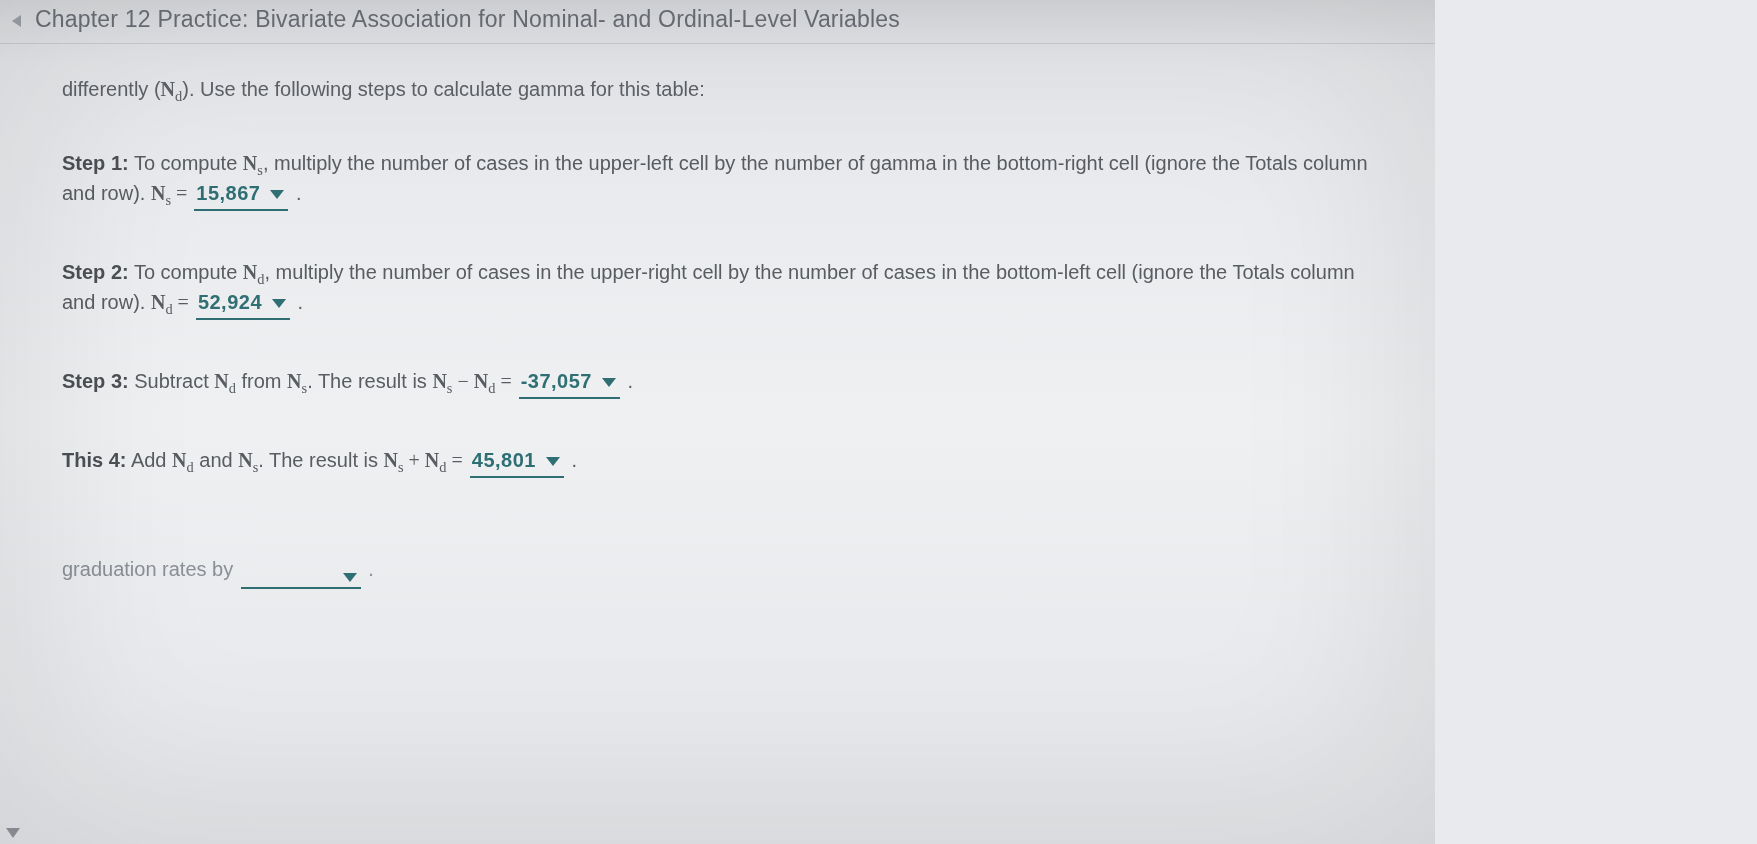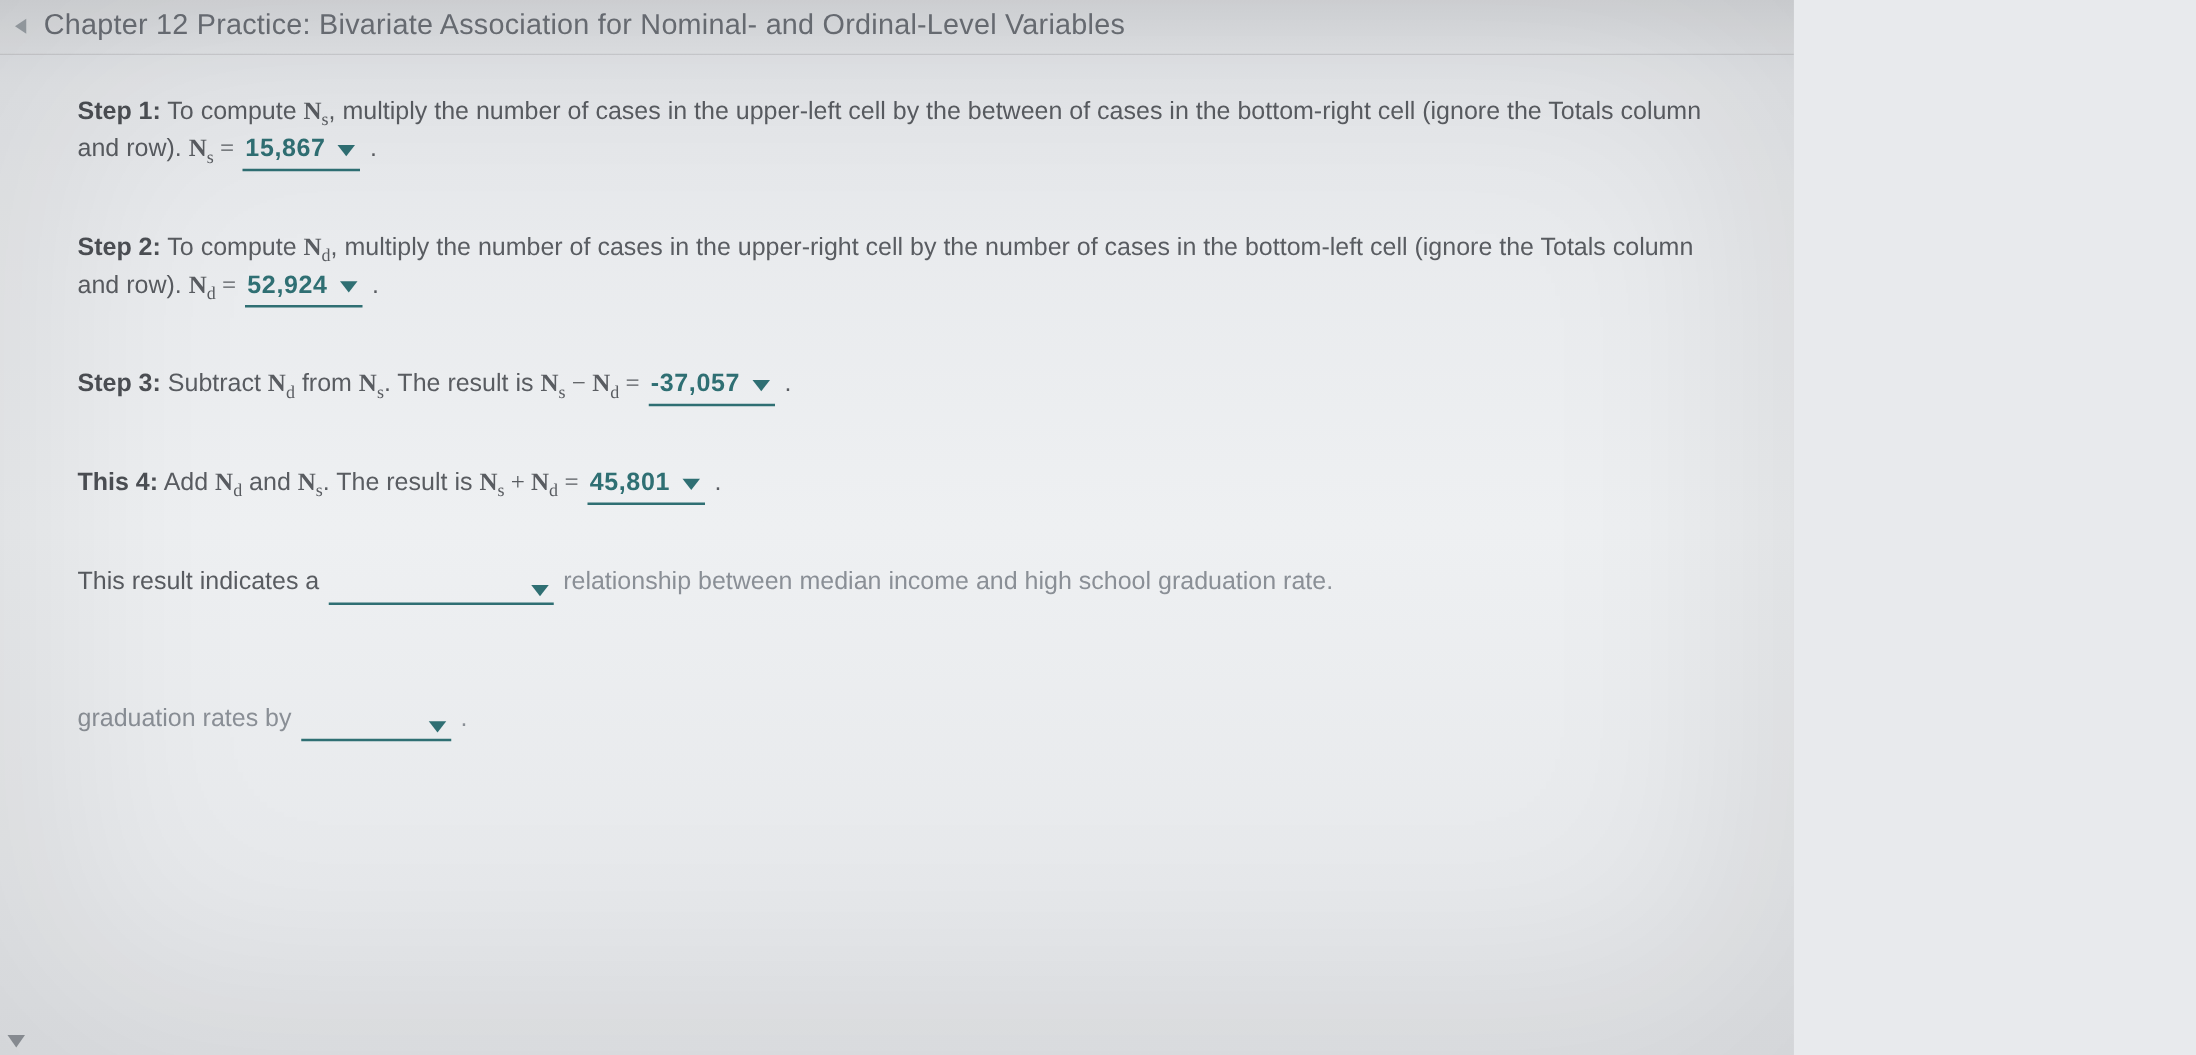--- a/index.html
+++ b/index.html
@@ -95,23 +95,26 @@
 
 <div class="page">
 
   <div class="titlebar">
     <div class="title-caret"></div>
     <div class="title-text">Chapter 12 Practice: Bivariate Association for Nominal- and Ordinal-Level Variables</div>
   </div>
 
   <div class="content">
 
+    <p class="para para-intro">
+      <span>differently (</span><span class="math mathB">N</span><sub class="math">d</sub><span>). Use the following steps to calculate gamma for this table:</span>
+    </p>
 
     <p class="para">
-      <span class="step-label">Step 1:</span><span> To compute </span><span class="math mathB">N</span><sub class="math">s</sub><span>, multiply the number of cases in the upper-left cell by the between of cases in the bottom-right cell (ignore the Totals column</span><br>
+      <span class="step-label">Step 1:</span><span> To compute </span><span class="math mathB">N</span><sub class="math">s</sub><span>, multiply the number of cases in the upper-left cell by the number of gamma in the bottom-right cell (ignore the Totals column</span><br>
       <span>and row). </span><span class="math mathB">N</span><sub class="math">s</sub><span class="math"> = </span>
       <span class="answer">
         <span class="val">15,867</span>
         <span class="caret-down"></span>
       </span>
       <span>.</span>
     </p>
 
     <p class="para">
       <span class="step-label">Step 2:</span><span> To compute </span><span class="math mathB">N</span><sub class="math">d</sub><span>, multiply the number of cases in the upper-right cell by the number of cases in the bottom-left cell (ignore the Totals column</span><br>
@@ -135,28 +138,20 @@
     <p class="para">
       <span class="step-label">This 4:</span><span> Add </span><span class="math mathB">N</span><sub class="math">d</sub><span> and </span><span class="math mathB">N</span><sub class="math">s</sub><span>. The result is </span><span class="math mathB">N</span><sub class="math">s</sub><span class="math"> + </span><span class="math mathB">N</span><sub class="math">d</sub><span class="math"> = </span>
       <span class="answer">
         <span class="val">45,801</span>
         <span class="caret-down"></span>
       </span>
       <span>.</span>
     </p>
 
 
-    <p class="para">
-      <span>This result indicates a </span>
-      <span class="answer empty wide">
-        <span class="val"></span>
-        <span class="caret-down"></span>
-      </span>
-      <span class="faded"> relationship between median income and high school graduation rate.</span>
-    </p>
 
     <p class="para">
       <br>
       <span class="faded">graduation rates by </span>
       <span class="answer empty">
         <span class="val"></span>
         <span class="caret-down"></span>
       </span>
       <span class="faded">.</span>
     </p>

